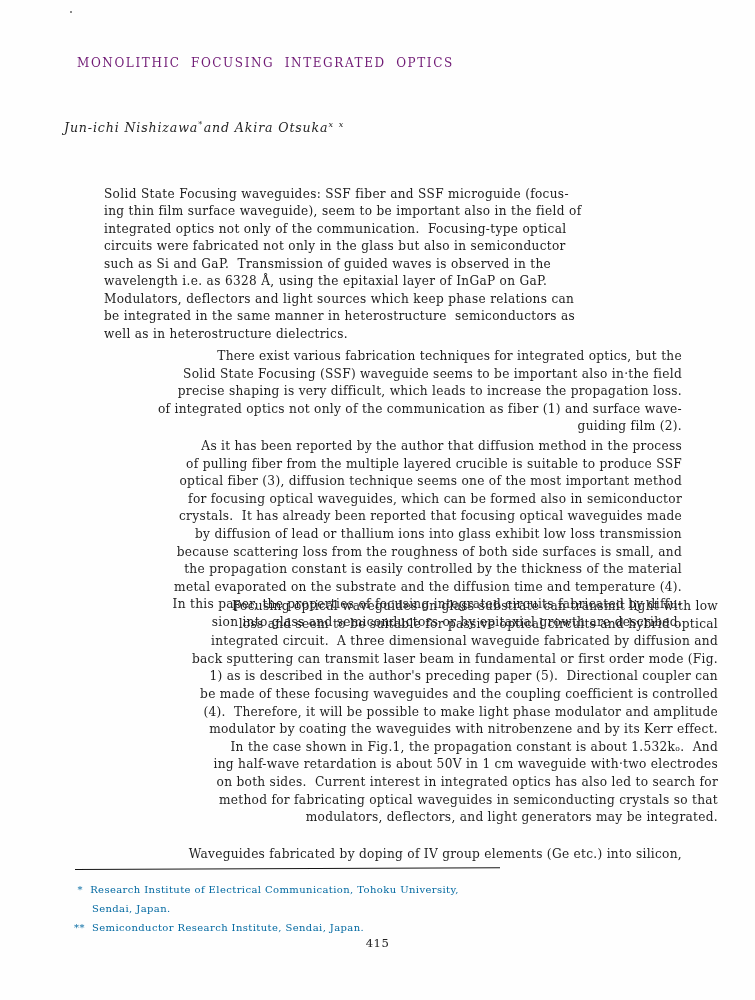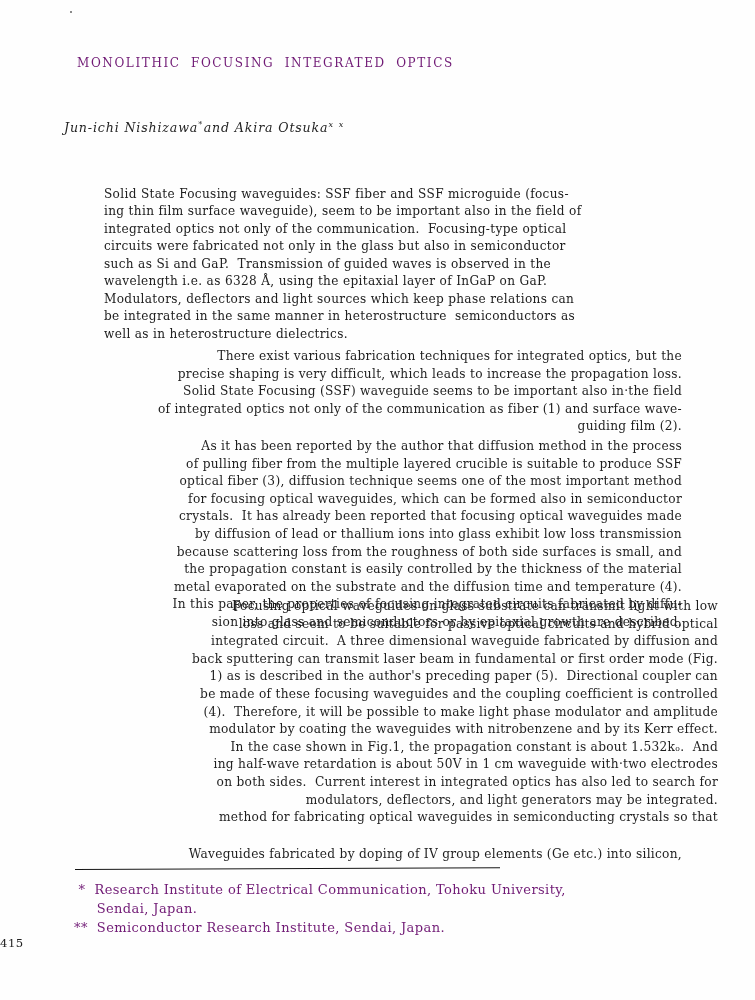--- a/index.html
+++ b/index.html
@@ -96,35 +96,36 @@
     border-top: 1.6px solid #151515;
     transform: rotate(-0.25deg);
     transform-origin: left center;
   }
 
   .footnotes {
     position: absolute;
     left: 74px;
     top: 880px;
     width: 600px;
-    font-size: 13px;
+    font-size: 10px;
     line-height: 19px;
     letter-spacing: 0.4px;
-    color: #701a75;
+    color: #0369a1;
   }
   .footnotes .fn {
     display: block;
     white-space: pre;
   }
 
   .page-number {
     position: absolute;
     left: 0;
     right: 0;
     top: 936px;
+    text-align: center;
     font-size: 11.6px;
     letter-spacing: 0.5px;
     color: #222;
   }
 </style>
 </head>
 <body>
 
 <div class="page">
 
@@ -143,22 +144,22 @@
       <span class="ln">circuits were fabricated not only in the glass but also in semiconductor</span>
       <span class="ln">such as Si and GaP.  Transmission of guided waves is observed in the</span>
       <span class="ln">wavelength i.e. as 6328 Å, using the epitaxial layer of InGaP on GaP.</span>
       <span class="ln">Modulators, deflectors and light sources which keep phase relations can</span>
       <span class="ln">be integrated in the same manner in heterostructure  semiconductors as</span>
       <span class="ln">well as in heterostructure dielectrics.</span>
     </div>
 
   <div class="body-block" id="para1">
       <span class="ln">     There exist various fabrication techniques for integrated optics, but the</span>
+      <span class="ln">Solid State Focusing (SSF) waveguide seems to be important also in·the field</span>
       <span class="ln">precise shaping is very difficult, which leads to increase the propagation loss.</span>
-      <span class="ln">Solid State Focusing (SSF) waveguide seems to be important also in·the field</span>
       <span class="ln">of integrated optics not only of the communication as fiber (1) and surface wave-</span>
       <span class="ln">guiding film (2).</span>
     </div>
   <div class="body-block" id="para2">
       <span class="ln">     As it has been reported by the author that diffusion method in the process</span>
       <span class="ln">of pulling fiber from the multiple layered crucible is suitable to produce SSF</span>
       <span class="ln">optical fiber (3), diffusion technique seems one of the most important method</span>
       <span class="ln">for focusing optical waveguides, which can be formed also in semiconductor</span>
       <span class="ln">crystals.  It has already been reported that focusing optical waveguides made</span>
       <span class="ln">by diffusion of lead or thallium ions into glass exhibit low loss transmission</span>
@@ -173,22 +174,22 @@
       <span class="ln">loss and seem to be suitable for passive optical circuits and hybrid optical</span>
       <span class="ln">integrated circuit.  A three dimensional waveguide fabricated by diffusion and</span>
       <span class="ln">back sputtering can transmit laser beam in fundamental or first order mode (Fig.</span>
       <span class="ln">1) as is described in the author's preceding paper (5).  Directional coupler can</span>
       <span class="ln">be made of these focusing waveguides and the coupling coefficient is controlled</span>
       <span class="ln">(4).  Therefore, it will be possible to make light phase modulator and amplitude</span>
       <span class="ln">modulator by coating the waveguides with nitrobenzene and by its Kerr effect.</span>
       <span class="ln">In the case shown in Fig.1, the propagation constant is about 1.532kₒ.  And</span>
       <span class="ln">ing half-wave retardation is about 50V in 1 cm waveguide with·two electrodes</span>
       <span class="ln">on both sides.  Current interest in integrated optics has also led to search for</span>
+      <span class="ln">method for fabricating optical waveguides in semiconducting crystals so that</span>
       <span class="ln">modulators, deflectors, and light generators may be integrated.</span>
-      <span class="ln">method for fabricating optical waveguides in semiconducting crystals so that</span>
     </div>
   <div class="body-block" id="para4">
       <span class="ln">     Waveguides fabricated by doping of IV group elements (Ge etc.) into silicon,</span>
     </div>
 
   <div class="rule"></div>
 
   <div class="footnotes">
       <span class="fn"> *  Research Institute of Electrical Communication, Tohoku University,</span>
       <span class="fn">     Sendai, Japan.</span>

